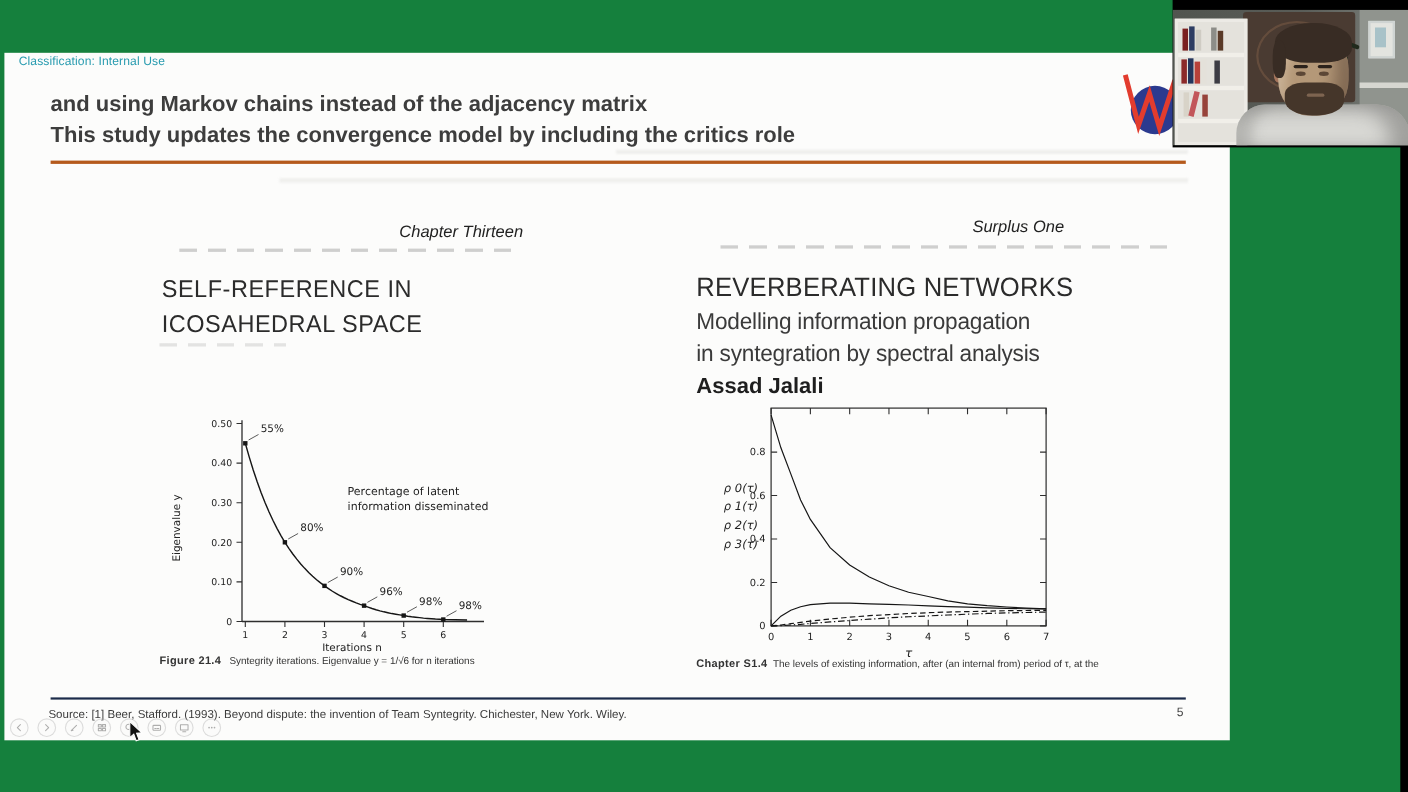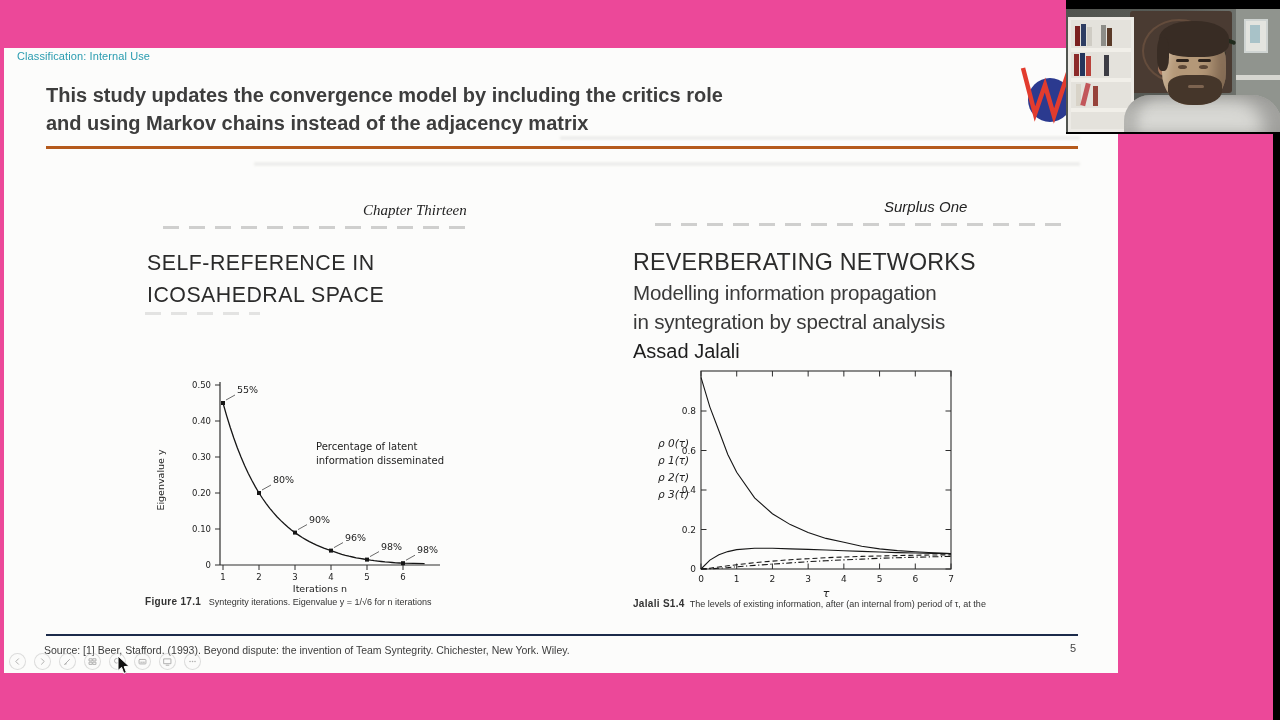--- a/index.html
+++ b/index.html
@@ -1,18 +1,18 @@
 <!DOCTYPE html>
 <html><head>
 <meta charset="utf-8">
 <style>
   * { margin:0; padding:0; box-sizing:border-box; }
   html,body { width:1280px; height:720px; background:#000; overflow:hidden;
     font-family:"Liberation Sans", sans-serif; }
-  #stage { position:relative; width:1273px; height:720px; background:#ec4899; }
+  #stage { position:relative; width:1273px; height:720px; background:#15803d; }
 
   
   .slide { position:absolute; left:4px; top:48px; width:1114px; height:625px;
     background:#fcfcfb; z-index:1; }
   .classification { position:absolute; left:13px; top:2px; font-size:11px;
     color:#2a9cb0; letter-spacing:0.1px; }
   .slide-title { position:absolute; left:42px; top:33px; width:940px;
     font-size:20px; font-weight:bold; color:#3d3d3d; line-height:28px; }
   .rule-orange { position:absolute; left:42px; top:98px; width:1032px; height:3px;
     background:#b55a1c; }
@@ -28,21 +28,21 @@
 
   
   .scan-text { position:absolute; color:#2e2e2e; white-space:nowrap; }
   .chapter-head { font-style:italic; font-size:15px; color:#222; }
   .page-h1 { font-size:22px; letter-spacing:0.5px; font-weight:400; color:#2b2b2b;
     transform:scaleX(0.97); transform-origin:left; }
   .page-h1b { font-size:24px; letter-spacing:0.2px; font-weight:400; color:#2b2b2b;
     transform:scaleX(0.97); transform-origin:left; }
   .page-sub { font-size:21px; letter-spacing:-0.2px; font-weight:400; color:#3a3a3a;
     transform:scaleX(0.98); transform-origin:left; }
-  .page-author { font-size:20px; font-weight:normal; color:#1e1e1e; }
+  .page-author { font-size:20px; font-weight:bold; color:#1e1e1e; }
   .smudge { position:absolute; height:3px; opacity:0.55; filter:blur(0.6px);
     background:repeating-linear-gradient(90deg,#ababab 0 16px, rgba(0,0,0,0) 16px 26px); }
   .streak { position:absolute; background:#ececе9; background:#ececE9; filter:blur(1.2px); opacity:0.8; }
   .fig-caption { position:absolute; font-size:9px; color:#333; line-height:11px; }
   .fig-caption b { font-size:10px; letter-spacing:0.3px; }
 
   .chart-box { position:absolute; }
   svg text { font-family:"DejaVu Sans", sans-serif; }
 
   
@@ -99,35 +99,35 @@
 </head>
 <body>
 
 <div id="stage">
 
   <div class="slide">
 
     <div class="classification">Classification: Internal Use</div>
 
     <div class="slide-title">
+      <div>and using Markov chains instead of the adjacency matrix</div>
       <div>This study updates the convergence model by including the critics role</div>
-      <div>and using Markov chains instead of the adjacency matrix</div>
     </div>
 
     <div class="rule-orange"></div>
 
     <svg class="logo" viewBox="0 0 64 64">
       <circle cx="38" cy="38" r="22" fill="#2b3a8f"></circle>
       <polyline points="11,6 23,52 33,23 42,54 56,11" fill="none" stroke="#e23c2e" stroke-width="4.5"></polyline>
     </svg>
 
     <div class="streak" style="left:556px; top:88px; width:520px; height:4px;"></div>
     <div class="streak" style="left:250px; top:114px; width:826px; height:4px;"></div>
 
-    <div class="scan-text chapter-head" style="left:359px; top:154px;font-family:Liberation Serif, serif;">Chapter Thirteen</div>
+    <div class="scan-text chapter-head" style="left:359px; top:154px;">Chapter Thirteen</div>
     <div class="smudge" style="left:159px; top:178px; width:310px;"></div>
     <div class="scan-text page-h1" style="left:143px; top:202px;">SELF-REFERENCE IN</div>
     <div class="scan-text page-h1" style="left:143px; top:234px;">ICOSAHEDRAL SPACE</div>
     <div class="smudge" style="left:141px; top:264px; width:115px; opacity:0.3;"></div>
 
     <svg id="chart1" class="chart-box" style="left:144px; top:324px;" width="320" height="232" viewBox="0 0 320 232">
         <line x1="72" y1="10" x2="72" y2="193" stroke="#2e2e2e" stroke-width="1.2"></line>
         <line x1="72" y1="193" x2="292" y2="193" stroke="#2e2e2e" stroke-width="1.2"></line>
         <line x1="67" y1="193" x2="72" y2="193" stroke="#2e2e2e" stroke-width="1"></line>
         <text x="63" y="196" text-anchor="end" font-size="8.5" fill="#222">0</text>
@@ -172,21 +172,21 @@
         <rect x="253" y="189.2" width="4" height="4" fill="#161616"></rect>
         <line x1="258" y1="188.2" x2="267" y2="183.2" stroke="#444" stroke-width="0.8"></line>
         <text x="269" y="181.2" font-size="9.5" fill="#222">98%</text>
         <text x="168" y="78" font-size="10" fill="#222">Percentage of latent</text>
         <text x="168" y="92" font-size="10" fill="#222">information disseminated</text>
         <text x="16" y="108" font-size="9.5" fill="#222" text-anchor="middle" transform="rotate(-90 16 108)">Eigenvalue y</text>
         <text x="172" y="220" font-size="9.5" fill="#222" text-anchor="middle">Iterations n</text>
       </svg>
 
     <div class="fig-caption" style="left:141px; top:548px; width:330px;">
-      <b>Figure 17.1</b>
+      <b>Figure 21.4</b>
       &nbsp;&nbsp;<span>Syntegrity iterations. Eigenvalue y = 1/√6 for n iterations</span>
     </div>
 
     <div class="scan-text chapter-head" style="left:880px; top:150px;">Surplus One</div>
     <div class="smudge" style="left:651px; top:175px; width:408px;"></div>
     <div class="scan-text page-h1b" style="left:629px; top:200px;">REVERBERATING NETWORKS</div>
     <div class="scan-text page-sub" style="left:629px; top:233px;">Modelling information propagation</div>
     <div class="scan-text page-sub" style="left:629px; top:262px;">in syntegration by spectral analysis</div>
     <div class="scan-text page-author" style="left:629px; top:292px;">Assad Jalali</div>
 
@@ -237,21 +237,21 @@
         <polyline points="53.0,201.0 61.9,200.8 70.9,200.2 79.8,199.6 88.7,198.8 106.6,197.4 124.4,196.1 142.3,194.9 160.1,193.7 178.0,192.7 195.9,191.9 213.7,191.1 231.6,190.3 249.4,189.7 267.3,189.2 285.1,188.8 303.0,188.4" fill="none" stroke="#161616" stroke-width="1.1" stroke-dasharray="6,2.5,1.2,2.5"></polyline>
         <text x="10" y="79" font-size="10.5" fill="#222" font-style="italic">ρ 0(τ)</text>
         <text x="10" y="96" font-size="10.5" fill="#222" font-style="italic">ρ 1(τ)</text>
         <text x="10" y="113" font-size="10.5" fill="#222" font-style="italic">ρ 2(τ)</text>
         <text x="10" y="130" font-size="10.5" fill="#222" font-style="italic">ρ 3(τ)</text>
         <text x="178" y="229" font-size="11" fill="#222" text-anchor="middle" font-style="italic">τ</text>
       </svg>
 
     <div class="fig-caption" style="left:629px; top:550px; width:360px; white-space:nowrap;">
       <div>
-        <b>Jalali S1.4</b>
+        <b>Chapter S1.4</b>
         &nbsp;<span>The levels of existing information, after (an internal from) period of τ, at the</span>
       </div>
     </div>
 
     <div class="rule-navy"></div>
     <div class="source-line">Source: [1] Beer, Stafford.  (1993).  Beyond dispute: the invention of Team Syntegrity. Chichester, New York. Wiley.</div>
     <div class="page-number">5</div>
 
     <div class="pp-toolbar">
       <div class="pp-btn" style="left:5px">

